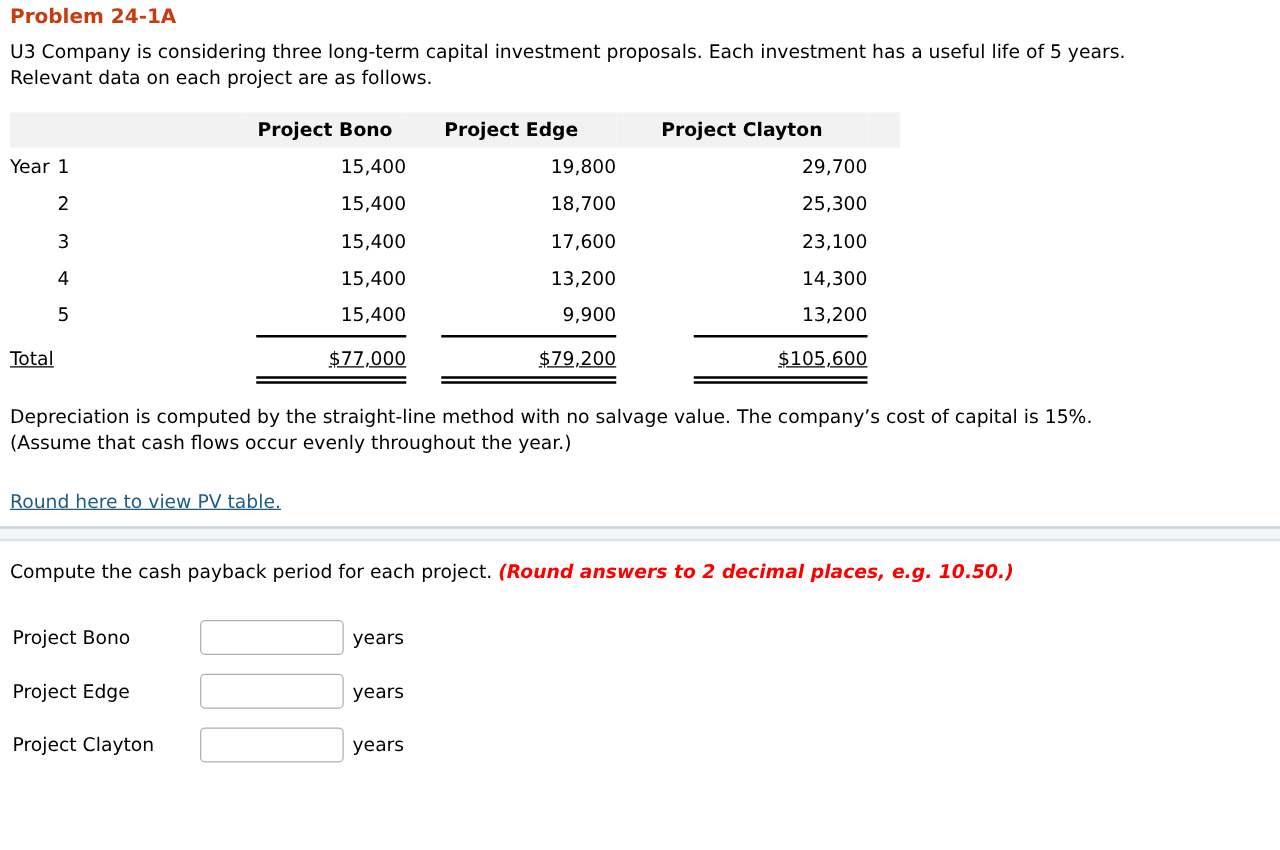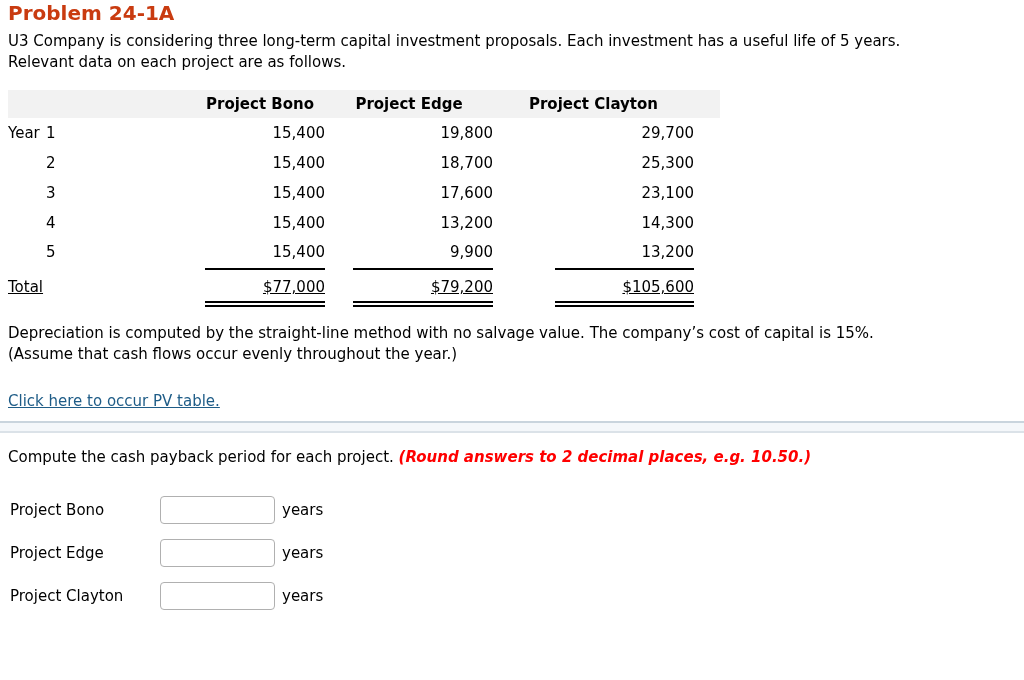--- a/index.html
+++ b/index.html
@@ -19,21 +19,21 @@
     background: #ffffff;
     font-family: "DejaVu Sans", "Liberation Sans", sans-serif;
     font-size: 15px;
     color: #000000;
     overflow: hidden;
   }
   .content { padding: 0 8px; }
 
   .page-title {
     margin: 4px 0 0 0;
-    font-size: 20px;
+    font-size: 16px;
     line-height: 18px;
     font-weight: bold;
     color: var(--title);
   }
   .intro { margin-top: 9px; line-height: 21px; }
   .intro div { white-space: nowrap; }
 
   table.data-table {
     margin-top: 17px;
     border-collapse: collapse;
@@ -190,21 +190,21 @@
       <td></td>
     </tr>
   </tbody>
     </table>
 
   <div class="dep">
     <div>Depreciation is computed by the straight-line method with no salvage value. The company’s cost of capital is 15%.</div>
     <div>(Assume that cash flows occur evenly throughout the year.)</div>
   </div>
 
-  <a class="pv-link">Click here to occur PV table.</a>
+  <a class="pv-link">Round here to view PV table.</a>
 
   <div class="divider"></div>
 
   <div class="task-line">
     <span>Compute the cash payback period for each project.</span>
     <span class="task-note">(Round answers to 2 decimal places, e.g. 10.50.)</span>
   </div>
 
   <div class="answers">
     <div class="answer-row">

